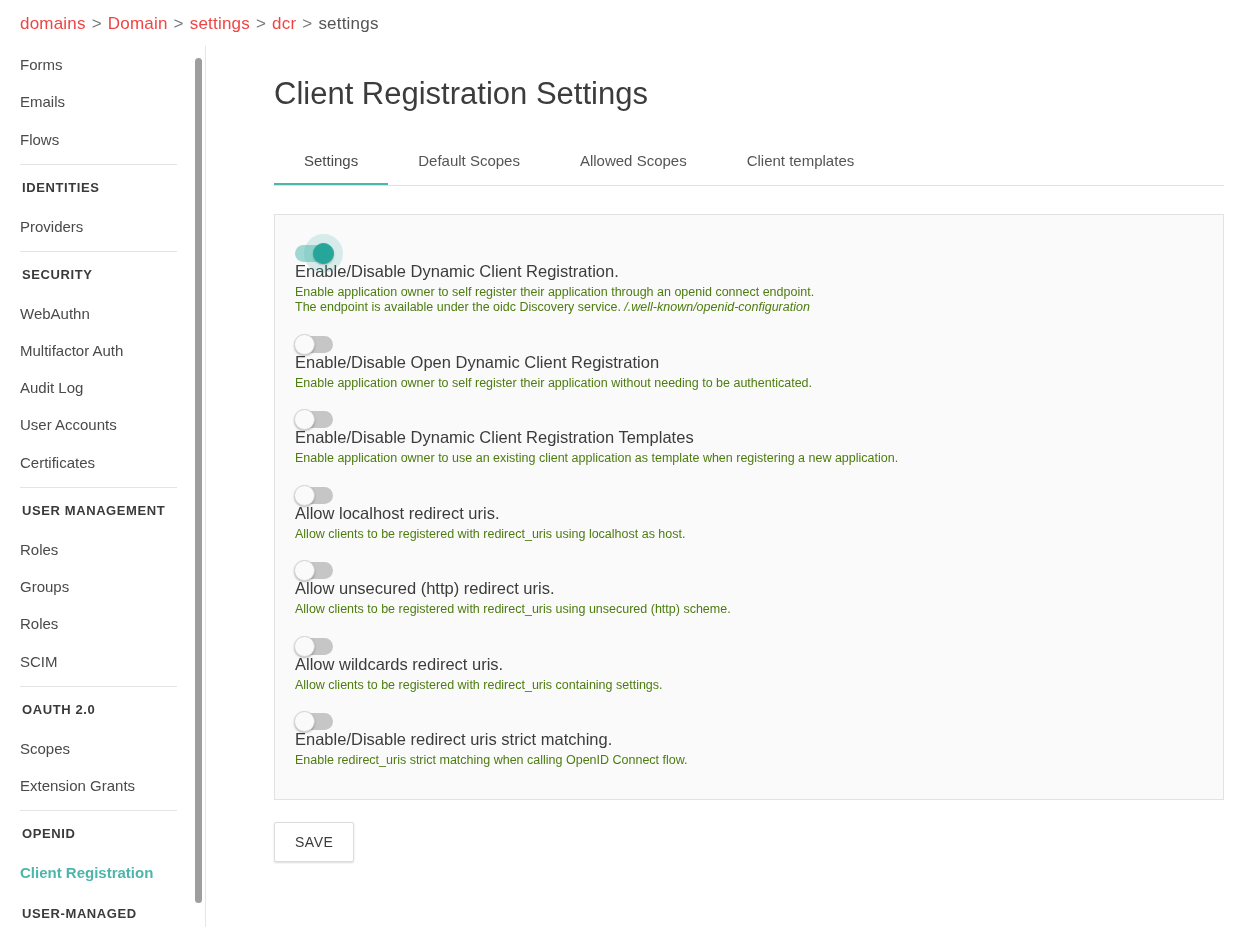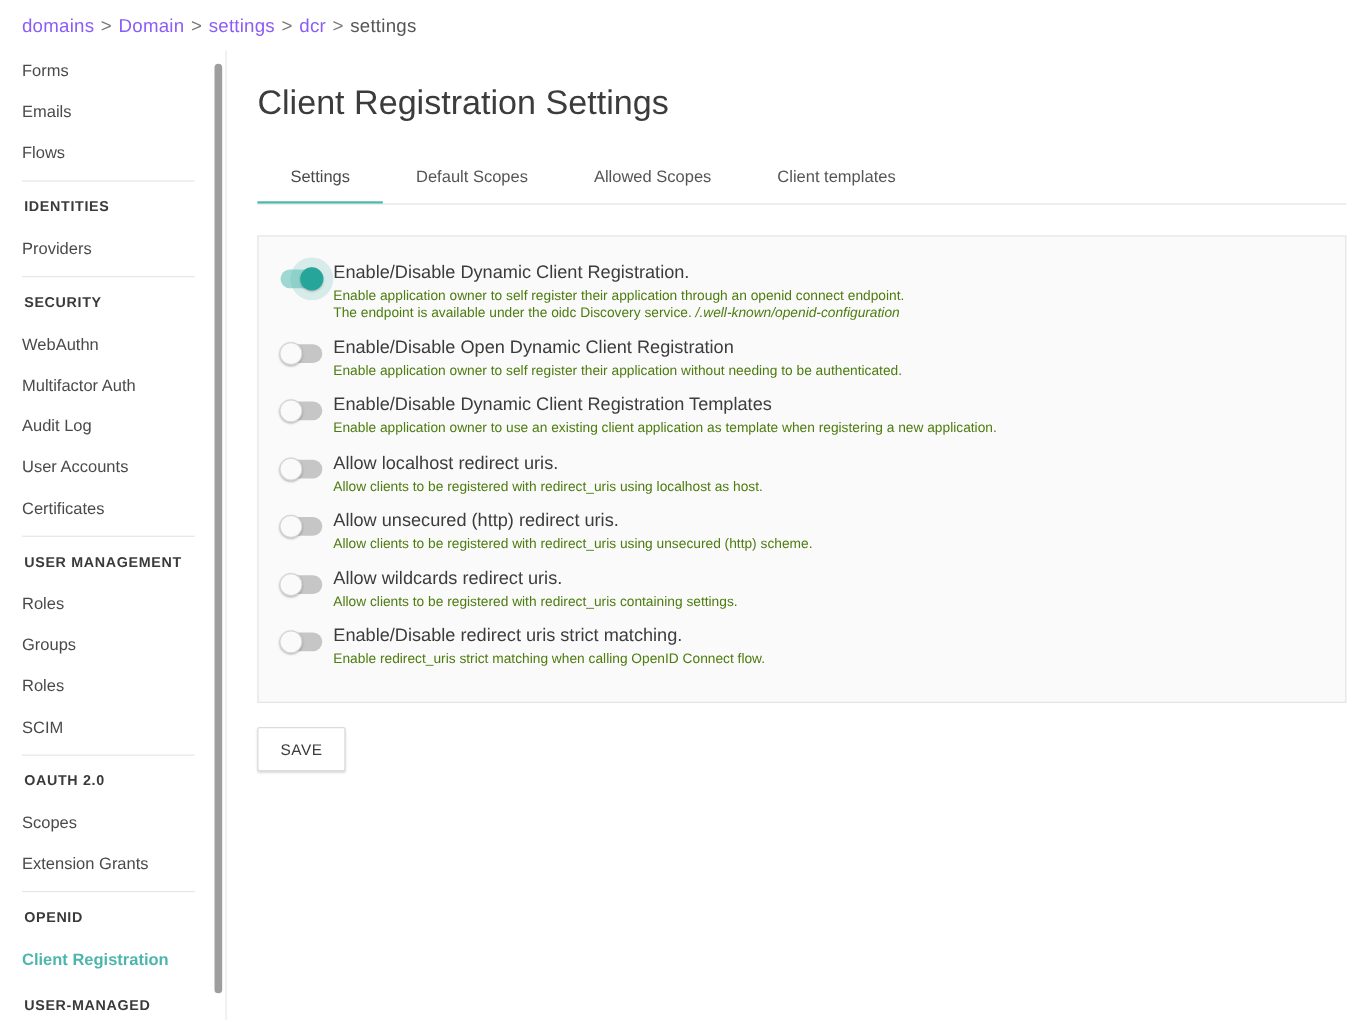--- a/index.html
+++ b/index.html
@@ -13,28 +13,29 @@
   }
 
   
   .breadcrumb {
     padding: 14px 0 12px 20px;
     font-size: 17px;
     color: #555;
     letter-spacing: .2px;
   }
   .breadcrumb .crumb { color: #5a5a5a; }
-  .breadcrumb .crumb.link { color: #8b5cf6; }
+  .breadcrumb .crumb.link { color: #ef4444; }
   .breadcrumb .sep { color: #777; margin: 0 6px; }
   .breadcrumb .crumb.active { color: #555; }
 
   
   .page {
     display: flex;
     height: calc(929px - 48px);
+    gap: 40px;
   }
 
   
   .sidebar {
     width: 206px;
     flex: 0 0 206px;
     position: relative;
     padding: 0 0 0 0;
     overflow: hidden;
     border-right: 1px solid #e6e6e6;
@@ -116,20 +117,21 @@
   .card {
     border: 1px solid #e2e2e2;
     background: #fafafa;
     padding: 18px 20px 22px 20px;
     max-width: 996px;
   }
   .setting-row {
     display: flex;
     align-items: flex-start;
     padding: 6px 0 8px 0;
+    flex-direction: column;
   }
   .setting-row + .setting-row { margin-top: 0; }
   .toggle {
     flex: 0 0 auto;
     width: 38px;
     height: 17px;
     border-radius: 10px;
     background: #c6c6c6;
     position: relative;
     margin: 6px 10px 0 0;

